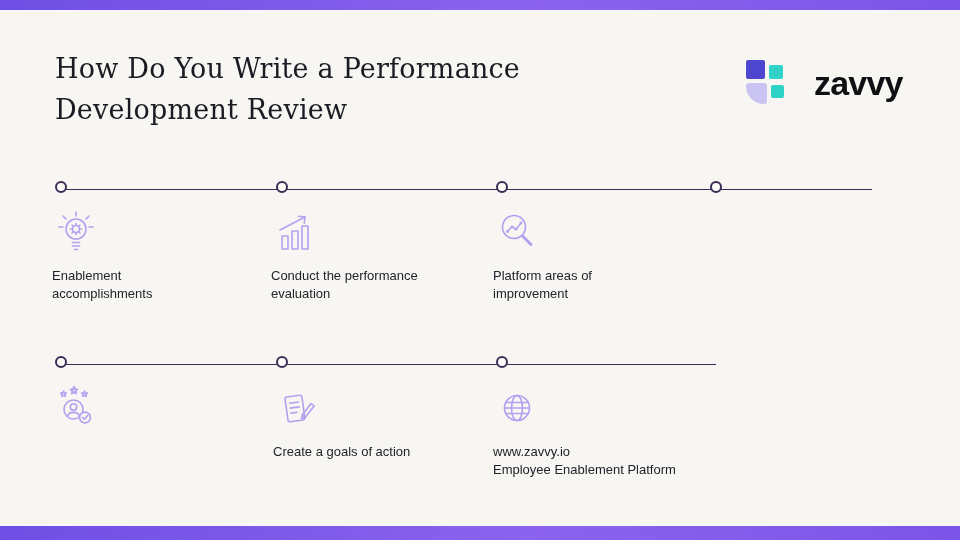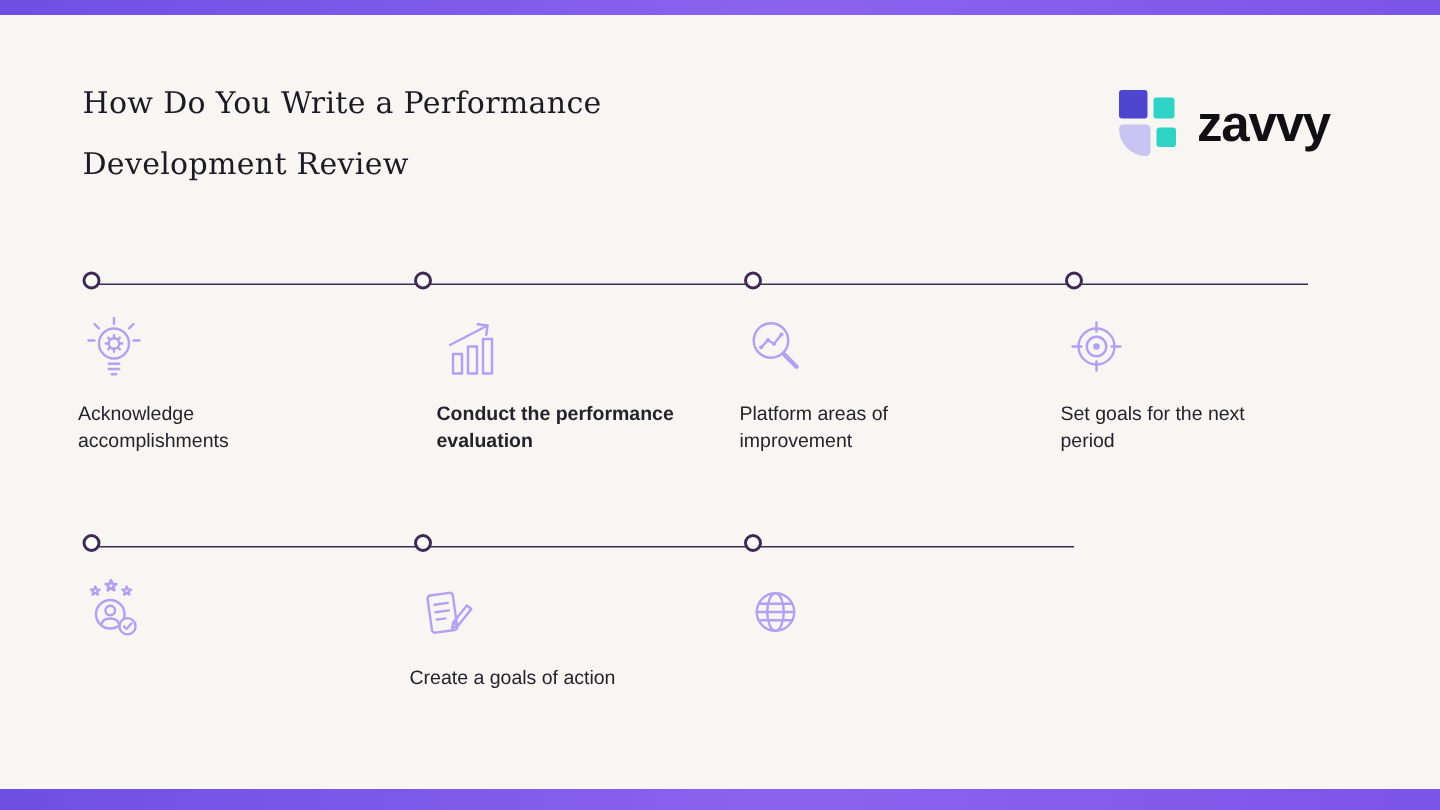--- a/index.html
+++ b/index.html
@@ -12,25 +12,25 @@
   .accent-bar {
     position: absolute; left: 0; width: 960px;
     background: linear-gradient(90deg, #6f4fe4, #8b63ee 55%, #7b55e8);
   }
   .accent-bar.top { top: 0; height: 10px; }
   .accent-bar.bottom { bottom: 0; height: 14px; }
 
   .page-title {
     position: absolute; left: 55px; top: 48px; margin: 0;
     font-family: "DejaVu Serif", serif; font-weight: 500;
-    font-size: 20px; line-height: 41px; color: #1b1b24;
+    font-size: 27px; line-height: 41px; color: #1b1b24;
     white-space: pre-line; letter-spacing: 0.2px;
   }
 
-  .logo { position: absolute; left: 746px; top: 60px; display: flex; align-items: center; gap: 5px; }
+  .logo { position: absolute; left: 746px; top: 60px; display: flex; align-items: center; gap: 21px; }
   .logo-mark { position: relative; width: 47px; height: 47px; }
   .logo-mark .sq1 { position: absolute; left: 0; top: 0; width: 19px; height: 19px; background: #4f46cf; border-radius: 2px; }
   .logo-mark .sq2 { position: absolute; left: 23px; top: 5px; width: 14px; height: 14px; background: #2ed3c5; border-radius: 2px; }
   .logo-mark .sq3 { position: absolute; left: 0; top: 23px; width: 21px; height: 21px; background: #c9c4f2; border-radius: 3px 3px 3px 18px; }
   .logo-mark .sq4 { position: absolute; left: 25px; top: 25px; width: 13px; height: 13px; background: #2ed3c5; border-radius: 2px; }
   .logo-text {
     font-size: 34px; font-weight: 700; color: #101014;
     letter-spacing: -0.8px; line-height: 47px;
   }
 
@@ -85,25 +85,25 @@
       <svg width="48" height="48" viewBox="0 0 48 48">
         <g class="ic">
           <path d="M24 8 V4 M14 11 L11 8 M34 11 L37 8 M11 19 H7 M37 19 H41"></path>
           <circle cx="24" cy="21" r="10"></circle>
           <circle cx="24" cy="21" r="3.5"></circle>
           <path d="M24 15.5 v2 M24 24.5 v2 M18.5 21 h2 M27.5 21 h2 M20.1 17.1 l1.4 1.4 M27.9 17.1 l-1.4 1.4 M20.1 24.9 l1.4 -1.4 M27.9 24.9 l-1.4 -1.4"></path>
           <path d="M20.5 34.5 h7 M20.5 38 h7 M22.5 41.5 h3"></path>
         </g>
       </svg>
     </div>
-    <div class="step-label">Acknowledge
+    <div class="step-label">Enablement
 accomplishments</div>
   </div>
 
-  <div class="step" style="left:291px; top:208px;font-weight:bold;">
+  <div class="step" style="left:271px; top:208px;">
     <div class="step-icon">
       <svg width="48" height="48" viewBox="0 0 48 48">
         <g class="ic">
           <rect x="11" y="28" width="6" height="13"></rect>
           <rect x="21" y="23" width="6" height="18"></rect>
           <rect x="31" y="18" width="6" height="23"></rect>
           <path d="M9 22 L34 9"></path>
           <path d="M27.5 8.2 L34 9 L33.2 15.2"></path>
         </g>
       </svg>
@@ -123,34 +123,20 @@
         <circle class="ic-fill" cx="19" cy="18.8" r="1.4"></circle>
         <circle class="ic-fill" cx="23" cy="21.2" r="1.4"></circle>
         <circle class="ic-fill" cx="28" cy="15" r="1.4"></circle>
         <path class="ic-thick" d="M29.8 28.3 L38 36.5"></path>
       </svg>
     </div>
     <div class="step-label">Platform areas of
 improvement</div>
   </div>
 
-  <div class="step" style="left:707px; top:208px;">
-    <div class="step-icon">
-      <svg width="48" height="48" viewBox="0 0 48 48">
-        <g class="ic">
-          <circle cx="24" cy="23" r="12"></circle>
-          <circle cx="24" cy="23" r="6.5"></circle>
-          <path d="M24 7 v6 M24 33 v6 M8 23 h6 M34 23 h6"></path>
-        </g>
-        <circle class="ic-fill" cx="24" cy="23" r="2.2"></circle>
-      </svg>
-    </div>
-    <div class="step-label">Set goals for the next
-period</div>
-  </div>
 
   <div class="tl-line" style="left:64px; top:364px; width:652px;"></div>
   <div class="tl-node" style="left:55px; top:356px;"></div>
   <div class="tl-node" style="left:276px; top:356px;"></div>
   <div class="tl-node" style="left:496px; top:356px;"></div>
 
   <div class="step" style="left:52px; top:384px;">
     <div class="step-icon">
       <svg width="48" height="48" viewBox="0 0 48 48">
         <g class="ic" stroke-width="1.3">
@@ -188,15 +174,17 @@
   <div class="step" style="left:493px; top:384px;">
     <div class="step-icon">
       <svg width="48" height="48" viewBox="0 0 48 48">
         <g class="ic">
           <circle cx="24" cy="24" r="12.5"></circle>
           <ellipse cx="24" cy="24" rx="5.5" ry="12.5"></ellipse>
           <path d="M13.7 18.5 h20.6 M11.5 24 h25 M13.7 29.5 h20.6"></path>
         </g>
       </svg>
     </div>
+    <div class="step-label">www.zavvy.io
+Employee Enablement Platform</div>
   </div>
 
 </div>
 
 </body></html>

